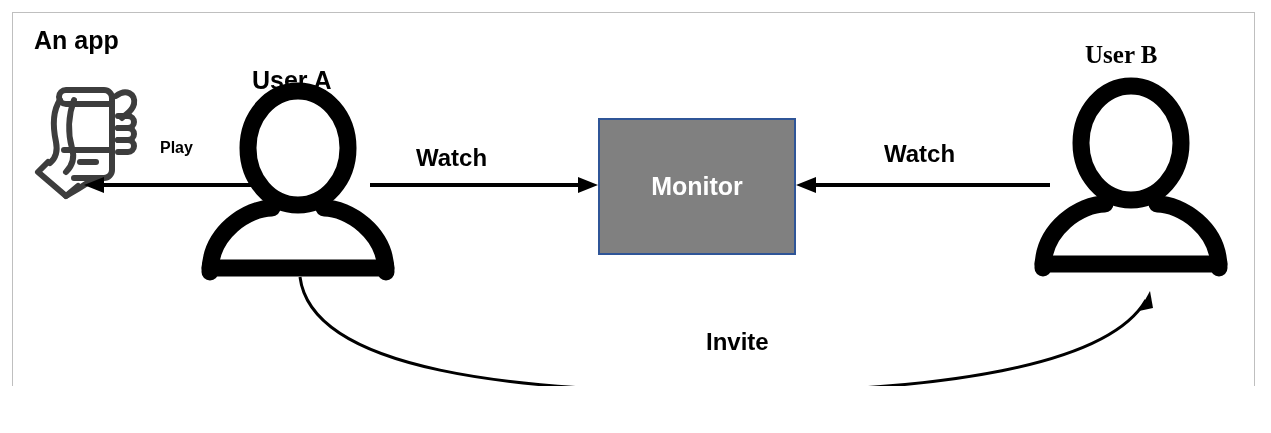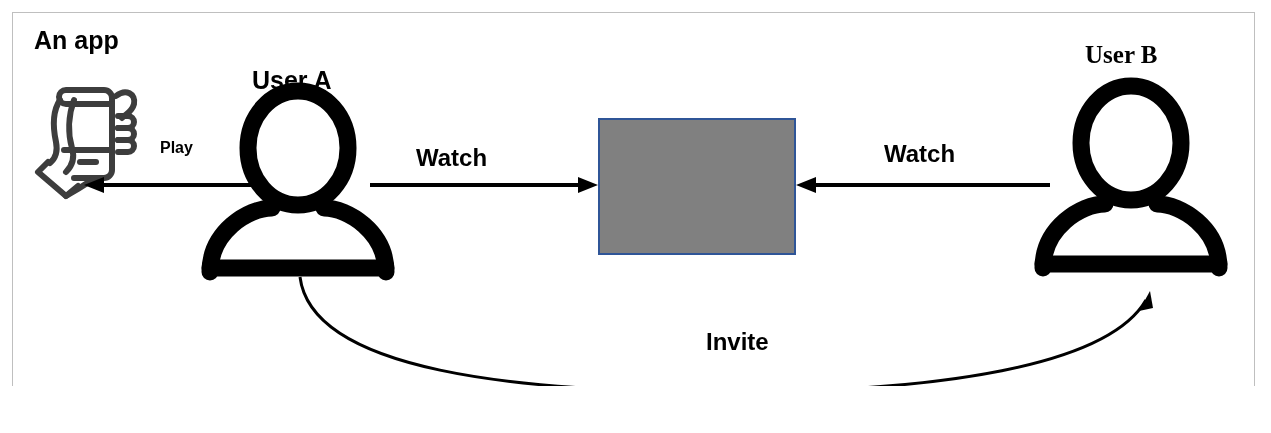--- a/index.html
+++ b/index.html
@@ -178,15 +178,16 @@
 
   <div class="lbl" id="play-label">Play</div>
 
   <div class="lbl" id="watch-left-label">Watch</div>
 
   <div class="lbl" id="watch-right-label">Watch</div>
 
   <div class="lbl" id="invite-label">Invite</div>
 
   <div id="monitor-box">
+    <div class="mline">Monitor</div>
   </div>
 
 </div>
 
 </body></html>

